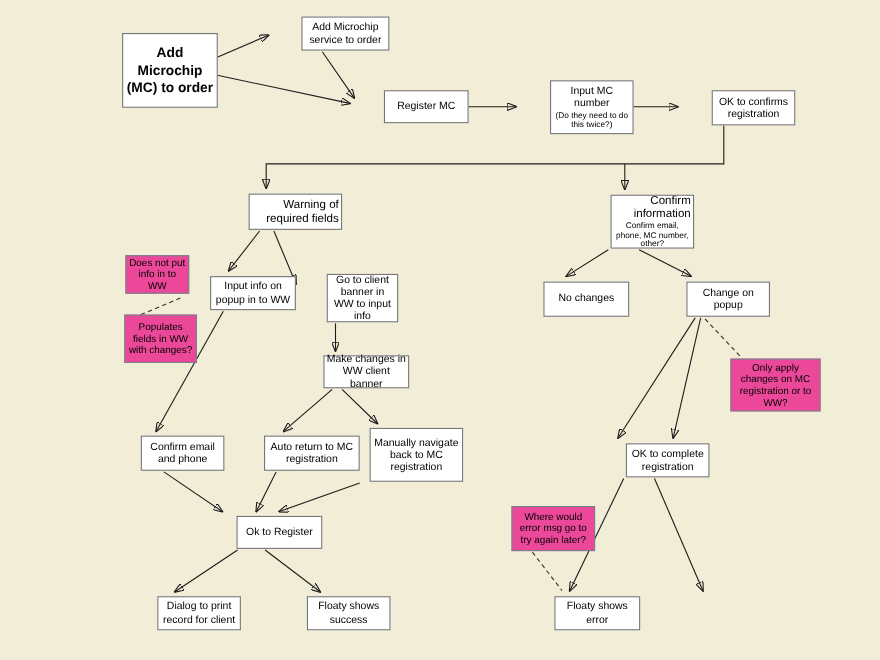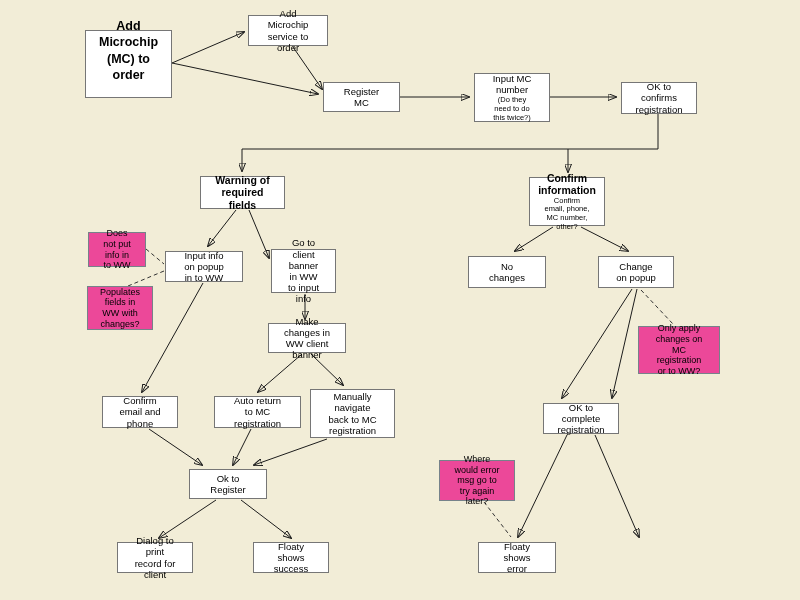--- a/index.html
+++ b/index.html
@@ -4,25 +4,26 @@
 <style>
   html,body{margin:0;padding:0;}
   body{font-family:"Liberation Sans", sans-serif; background:#f2edd7;}
   .stage{position:relative; width:800px; height:600px; background:#f2edd7; overflow:hidden;}
   .edges{position:absolute; left:0; top:0; width:800px; height:600px; pointer-events:none;}
   .node{
     position:absolute; box-sizing:border-box;
     background:#ffffff; border:1px solid #767676;
     display:flex; flex-direction:column; align-items:center; justify-content:center;
     text-align:center; font-size:9.5px; line-height:1.18; color:#000;
-    padding:14px;
+    padding:2px;
+    margin-left:26px;
   }
   .note{ background:#ec4899; border-color:#76828a; font-size:9px; }
-  .title-box{ font-size:12.5px; font-weight:bold; line-height:1.3;justify-content:flex-end; }
-  .hdr{ font-weight:bold; font-size:10.5px; line-height:1.15; }
+  .title-box{ font-size:12.5px; font-weight:bold; line-height:1.3; }
+  .hdr{ font-weight:normal; font-size:10.5px; line-height:1.15;text-align:right; }
   .sub{ font-size:7.5px; line-height:1.15; margin-top:1px; }
   svg line, svg path{ stroke:#1c1c1c; stroke-width:1; fill:none; }
   svg .dashed{ stroke:#333333; stroke-dasharray:4 3; }
 </style>
 </head>
 <body>
 
 <div class="stage">
 
   <svg class="edges" width="800" height="600" viewBox="0 0 800 600">

